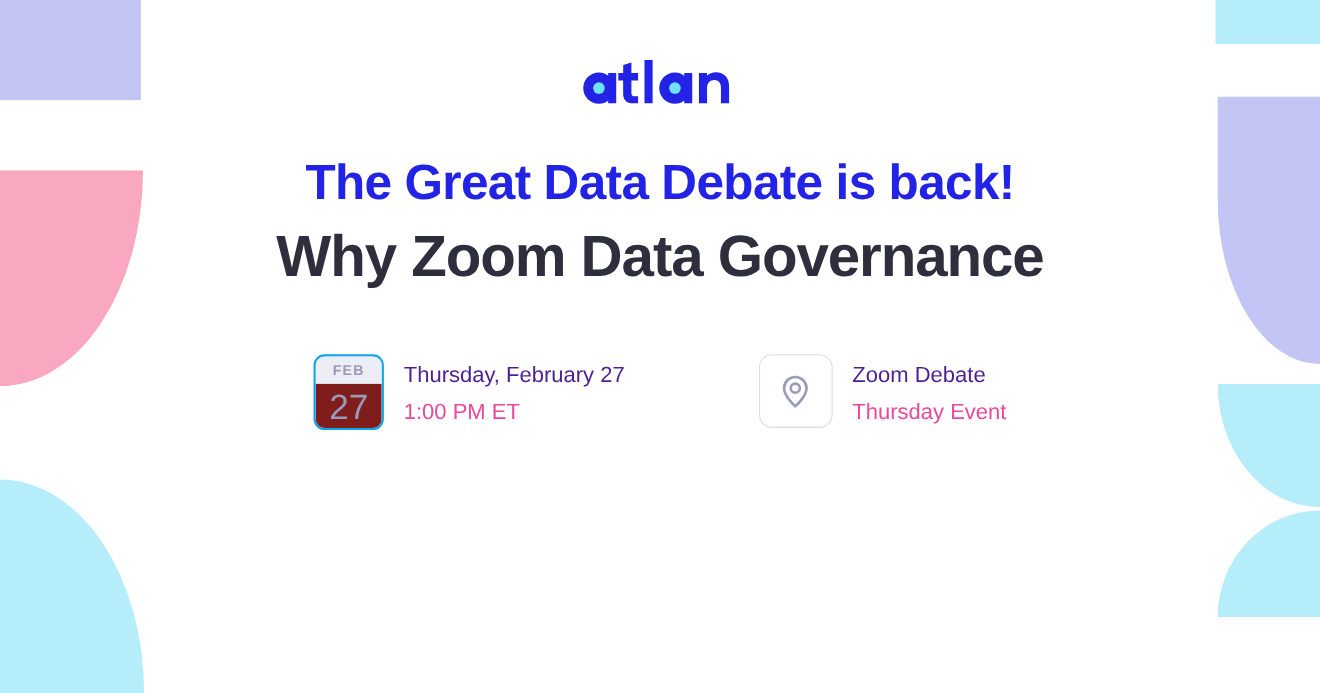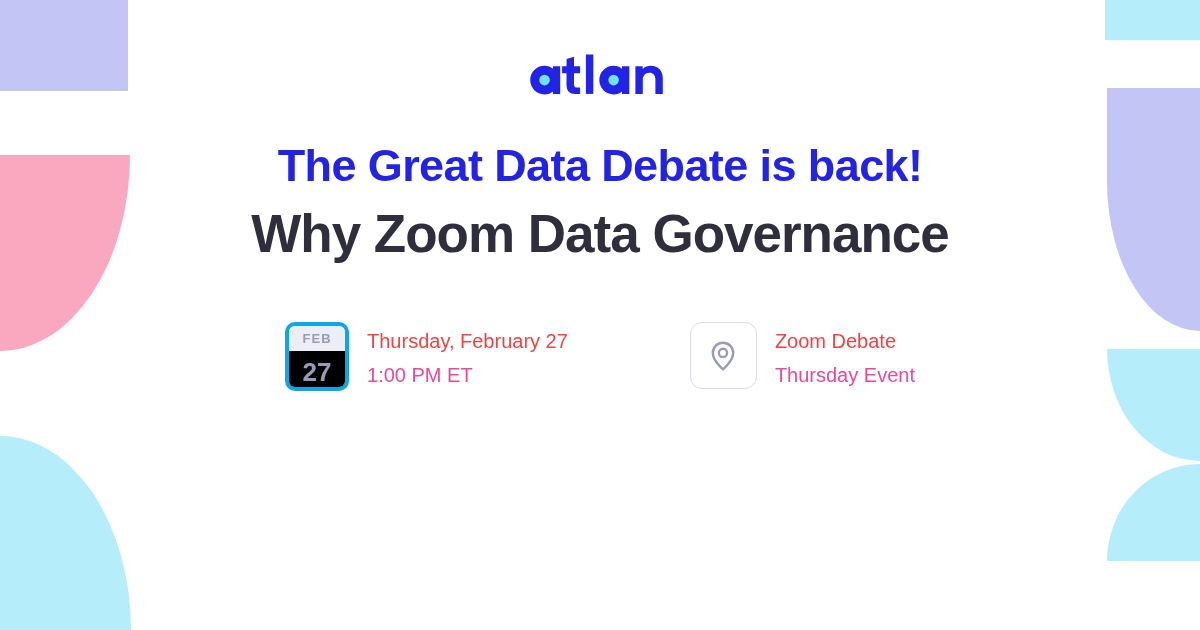--- a/index.html
+++ b/index.html
@@ -104,43 +104,43 @@
   }
   .meta-item {
     display: flex;
     align-items: flex-start;
     gap: 18px;
   }
 
   
   .cal-badge {
     width: 64px; height: 69px;
-    border: 4px solid #0ea5e9;
+    border: 2px solid #0ea5e9;
     border-radius: 10px;
     overflow: hidden;
     background: #ffffff;
     flex: 0 0 auto;
   }
   .cal-head {
     height: 25px;
     background: #EDEDF6;
     color: #9A9AB8;
     font-size: 13px;
     font-weight: 700;
     letter-spacing: 1px;
     display: flex;
     align-items: center;
     justify-content: center;
   }
   .cal-body {
     height: 42px;
-    background: #000000;
+    background: #7f1d1d;
     color: #9A9AB8;
-    font-size: 26px;
-    font-weight: 700;
+    font-size: 32px;
+    font-weight: 400;
     display: flex;
     align-items: center;
     justify-content: center;
   }
 
   
   .loc-badge {
     width: 67px; height: 67px;
     border: 1px solid #DCDCEA;
     border-radius: 12px;
@@ -150,21 +150,21 @@
     justify-content: center;
     flex: 0 0 auto;
   }
 
   .meta-text {
     padding-top: 4px;
   }
   .meta-primary {
     font-size: 20px;
     line-height: 30px;
-    color: #ef4444;
+    color: #4c1d95;
     font-weight: 400;
     white-space: nowrap;
   }
   .meta-secondary {
     font-size: 20px;
     line-height: 30px;
     color: #ec4899;
     font-weight: 400;
     white-space: nowrap;
     margin-top: 4px;

